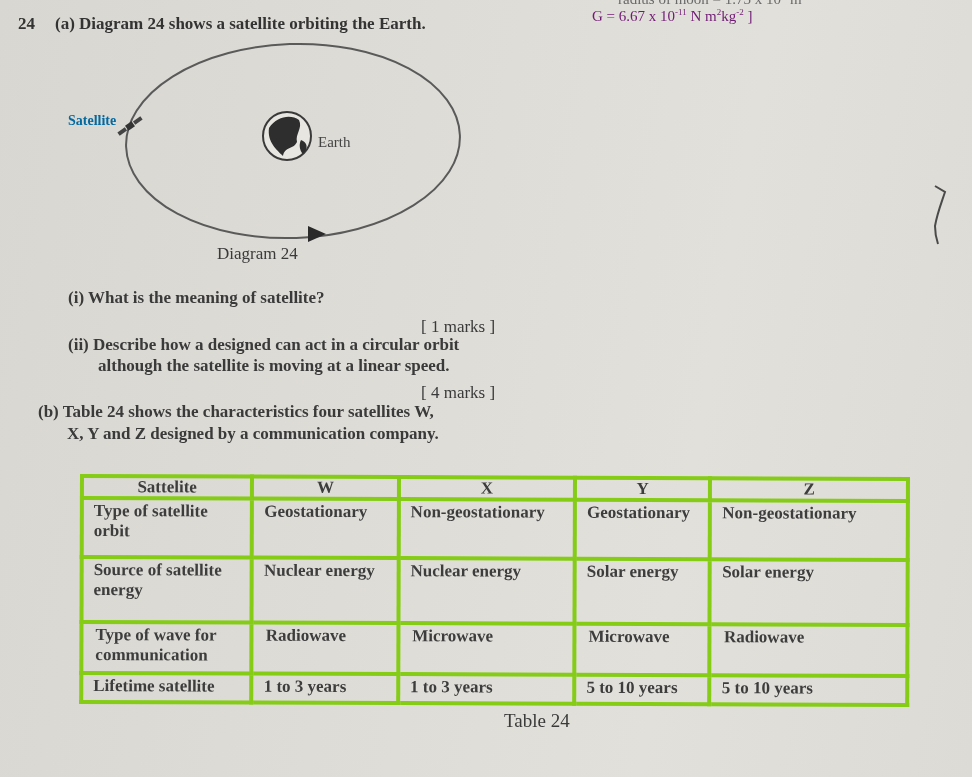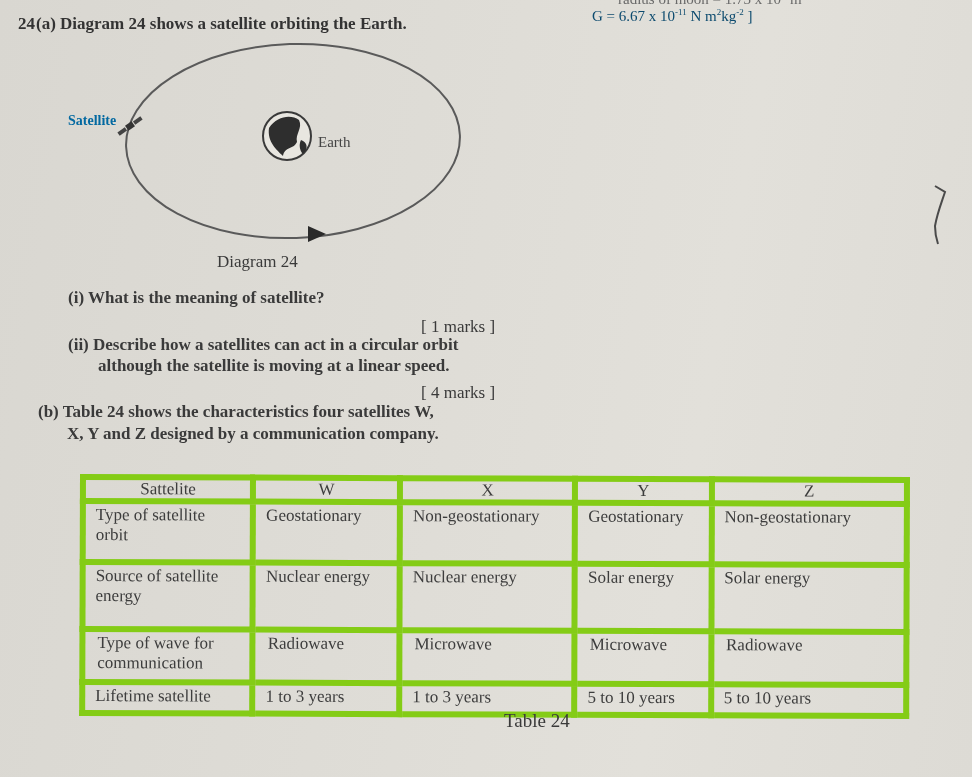--- a/index.html
+++ b/index.html
@@ -4,49 +4,49 @@
 <style>
   html, body { margin: 0; padding: 0; }
   body {
     width: 972px; height: 777px; overflow: hidden; position: relative;
     background: linear-gradient(100deg, #d9d7d1 0%, #dedcd6 40%, #e2e0da 70%, #dddbd5 100%);
     font-family: "Liberation Serif", "DejaVu Serif", serif;
     color: #2f2f2f;
   }
   .abs { position: absolute; white-space: nowrap; }
   .top-cut { left: 618px; top: -9px; font-size: 15px; color: #6a6a6a; }
-  .gconst { left: 592px; top: 7px; font-size: 15px; color: #0c4a6e; }
+  .gconst { left: 592px; top: 7px; font-size: 15px; color: #701a75; }
   .gconst sup { font-size: 9px; }
   .q-title { left: 18px; top: 14px; font-size: 17px; font-weight: bold; color: #333; }
-  .q-title .num { margin-right: 1px; }
+  .q-title .num { margin-right: 20px; }
   .diagram { left: 50px; top: 38px; }
   .sat-label { left: 68px; top: 113px; font-size: 14px; font-weight: bold; color: #0369a1; }
   .earth-label { left: 318px; top: 134px; font-size: 15px; color: #444; }
-  .diag-caption { left: 217px; top: 252px; font-size: 17px; color: #3a3a3a; }
+  .diag-caption { left: 217px; top: 244px; font-size: 17px; color: #3a3a3a; }
   .q-line { font-size: 17px; font-weight: bold; color: #3a3a3a; }
   .qi { left: 68px; top: 288px; }
   .m1 { left: 421px; top: 317px; font-weight: normal; }
   .qii1 { left: 68px; top: 335px; }
   .qii2 { left: 98px; top: 356px; }
   .m4 { left: 421px; top: 383px; font-weight: normal; }
   .qb1 { left: 38px; top: 402px; }
   .qb2 { left: 67px; top: 424px; }
 
   table.sat-table {
     position: absolute; left: 80px; top: 474px; width: 830px;
     border-collapse: collapse;
     font-family: "Liberation Serif", "DejaVu Serif", serif;
     font-size: 17px; color: #3d3d3d;
     transform: rotate(0.2deg); transform-origin: left top;
   }
   table.sat-table td, table.sat-table th {
-    border: 6px solid #84cc16;
+    border: 4px solid #84cc16;
     vertical-align: top;
     padding: 1px 10px 2px 10px;
-    font-weight: normal;
+    font-weight: bold;
     line-height: 20px;
   }
   table.sat-table th { text-align: center; padding: 0 8px; line-height: 18px; }
   table.sat-table td.rowhead { }
   .c0 { width: 150px; } .c1 { width: 126px; } .c2 { width: 156px; } .c3 { width: 115px; } .c4 { width: 177px; }
   tr.r-orbit td { height: 52px; }
   tr.r-energy td { height: 58px; }
   tr.r-wave td { height: 44px; padding-left: 12px; }
   tr.r-life td { height: 22px; }
   .table-caption { left: 504px; top: 710px; font-size: 19px; color: #3a3a3a; }
@@ -73,21 +73,21 @@
     <rect x="-14" y="-2" width="9" height="4" fill="#444"></rect>
     <rect x="5" y="-2" width="9" height="4" fill="#444"></rect>
   </g>
 </svg>
 <div class="abs sat-label">Satellite</div>
 <div class="abs earth-label">Earth</div>
 <div class="abs diag-caption">Diagram 24</div>
 
 <div class="abs q-line qi">(i) What is the meaning of satellite?</div>
 <div class="abs q-line m1">[ 1 marks ]</div>
-<div class="abs q-line qii1">(ii) Describe how a satellites can act in a circular orbit</div>
+<div class="abs q-line qii1">(ii) Describe how a designed can act in a circular orbit</div>
 <div class="abs q-line qii2">although the satellite is moving at a linear speed.</div>
 <div class="abs q-line m4">[ 4 marks ]</div>
 <div class="abs q-line qb1">(b) Table 24 shows the characteristics four satellites W,</div>
 <div class="abs q-line qb2">X, Y and Z designed by a communication company.</div>
 
 <table class="sat-table">
   <tbody>
       <tr>
     <th class="c0">Sattelite</th>
     <th class="c1">W</th>

